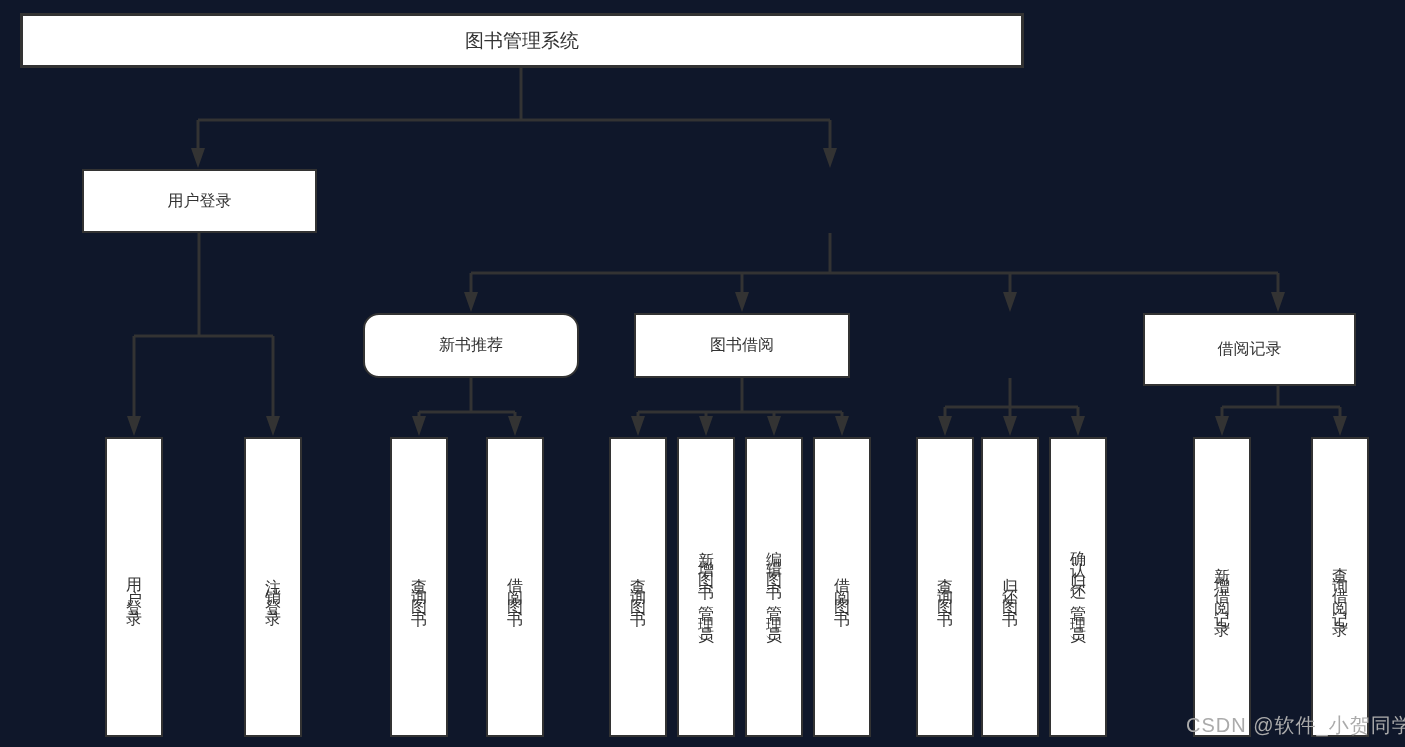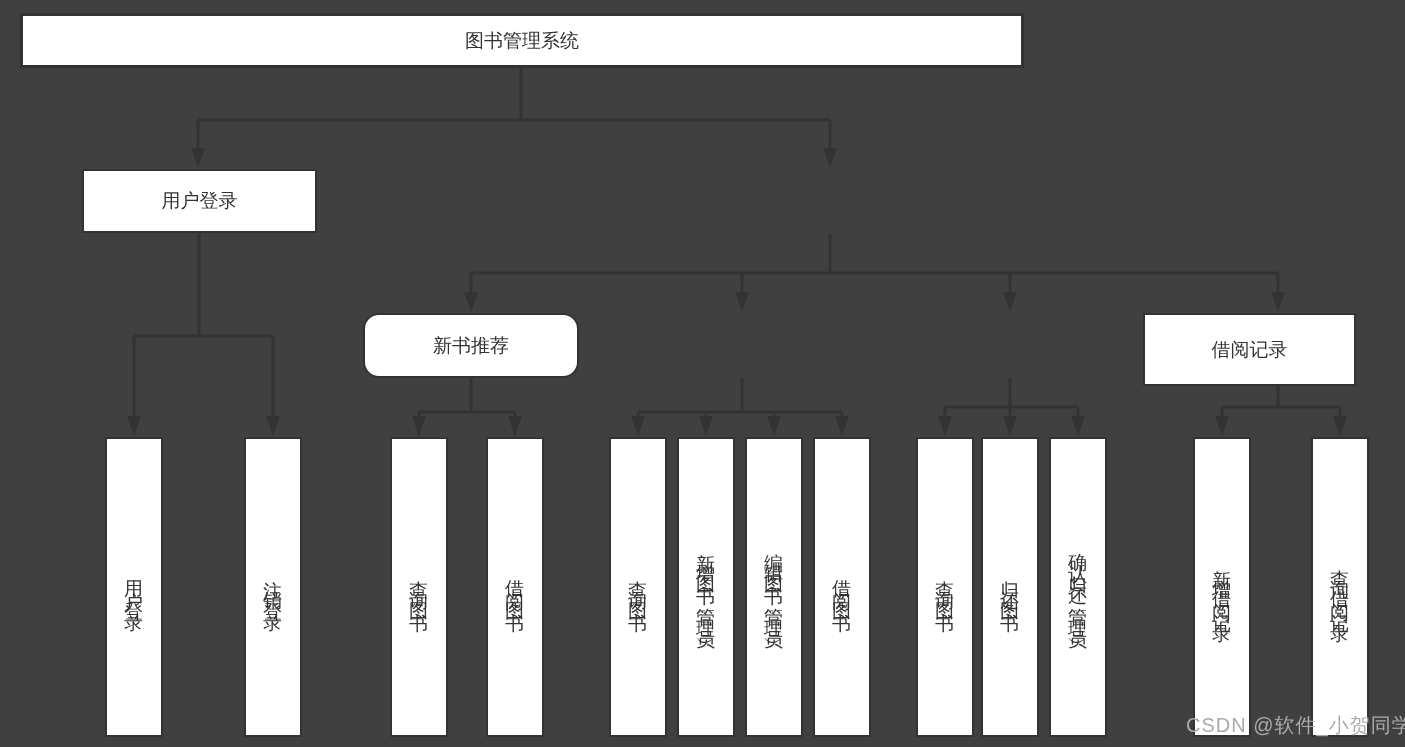--- a/index.html
+++ b/index.html
@@ -1,38 +1,38 @@
 <!DOCTYPE html>
 <html><head>
 <meta charset="utf-8">
 <style>
   html, body { margin: 0; padding: 0; background: #ffffff; }
   .stage {
     position: relative;
     width: 1405px;
     height: 747px;
-    background: #404040;
+    background: #0f172a;
     font-family: "Liberation Sans", sans-serif;
     overflow: hidden;
   }
   .stage svg.connectors {
     position: absolute;
     left: 0; top: 0;
     width: 1405px; height: 747px;
   }
   .node {
     position: absolute;
     box-sizing: border-box;
     border: 2px solid #333333;
     background: #ffffff;
     color: #333333;
     display: flex;
     align-items: center;
     justify-content: center;
-    font-size: 19px;
+    font-size: 16px;
     text-align: center;
   }
   .node.root { border-width: 3px; font-size: 19px; }
   .node.v span {
     writing-mode: vertical-rl;
     letter-spacing: 11px;
     line-height: 1;
     white-space: nowrap;
   }
   .watermark {
@@ -106,20 +106,23 @@
     <span>图书管理系统</span>
   </div>
 
   <div class="node" style="left:82px; top:169px; width:235px; height:64px;">
     <span>用户登录</span>
   </div>
 
   <div class="node" style="left:363px; top:313px; width:216px; height:65px;border-radius:16px;">
     <span>新书推荐</span>
   </div>
+  <div class="node" style="left:634px; top:313px; width:216px; height:65px;">
+    <span>图书借阅</span>
+  </div>
   <div class="node" style="left:1143px; top:313px; width:213px; height:73px;">
     <span>借阅记录</span>
   </div>
 
   <div class="node v" style="left:105px; top:437px; width:58px; height:300px;">
     <span>用户登录</span>
   </div>
   <div class="node v" style="left:244px; top:437px; width:58px; height:300px;">
     <span>注销登录</span>
   </div>

